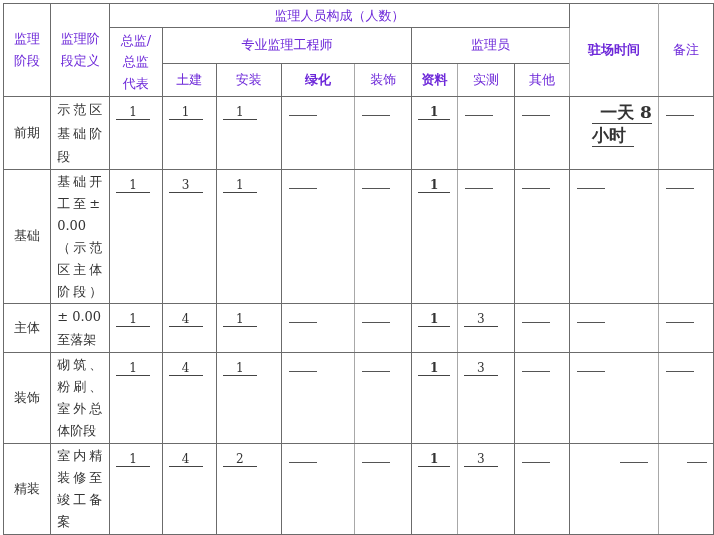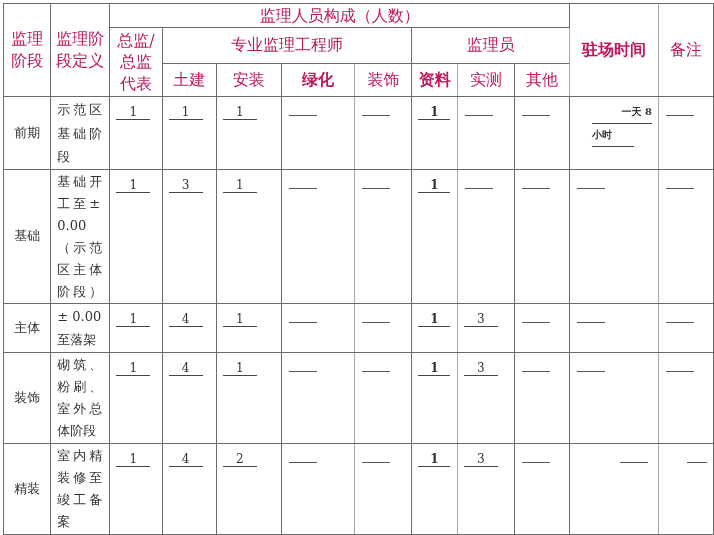--- a/index.html
+++ b/index.html
@@ -3,31 +3,31 @@
 <meta charset="utf-8">
 <style>
   html, body { margin: 0; padding: 0; background: #ffffff; }
   body { width: 714px; height: 535px; overflow: hidden; position: relative;
          font-family: "DejaVu Serif", "Liberation Serif", serif; color: #333; }
   table { position: absolute; left: 3px; top: 3px; border-collapse: collapse;
           table-layout: fixed; font-size: 13px; }
   td { border: 1px solid #6b6b6b; padding: 0; vertical-align: middle; text-align: center;
        line-height: 22px; }
   td.vbar { border-left-color: #a8a8a8; border-right-color: #a8a8a8; font-weight: bold; }
-  .hdr { font-size: 16px; color: #be185d; }
+  .hdr { font-size: 13px; color: #6d28d9; }
   .def { text-align: left; vertical-align: top; padding: 1px 2px 0 6px; letter-spacing: 3px;
          line-height: 23.5px; }
   .val { vertical-align: top; padding-top: 4px; text-align: left; }
   .u { display: inline-block; border-bottom: 1px solid #444; text-align: center;
        line-height: 14px; height: 14px; font-size: 12px; margin-left: 6px; }
   .u.w34 { width: 34px; }
   .u.w32 { width: 32px; }
   .dash { display: inline-block; width: 28px; border-bottom: 1px solid #555;
           height: 14px; margin-left: 7px; }
-  .time { text-align: left; vertical-align: top; padding: 4px 6px 0 22px; line-height: 22px; font-size: 10px; }
+  .time { text-align: left; vertical-align: top; padding: 4px 6px 0 22px; line-height: 22px; font-size: 17px; }
   .time span { border-bottom: 1px solid #444; }
   .right { text-align: right; padding-right: 8px; }
 </style>
 </head>
 <body>
 
 <table>
   <colgroup>
     <col style="width:49px">
       <col style="width:60px">

